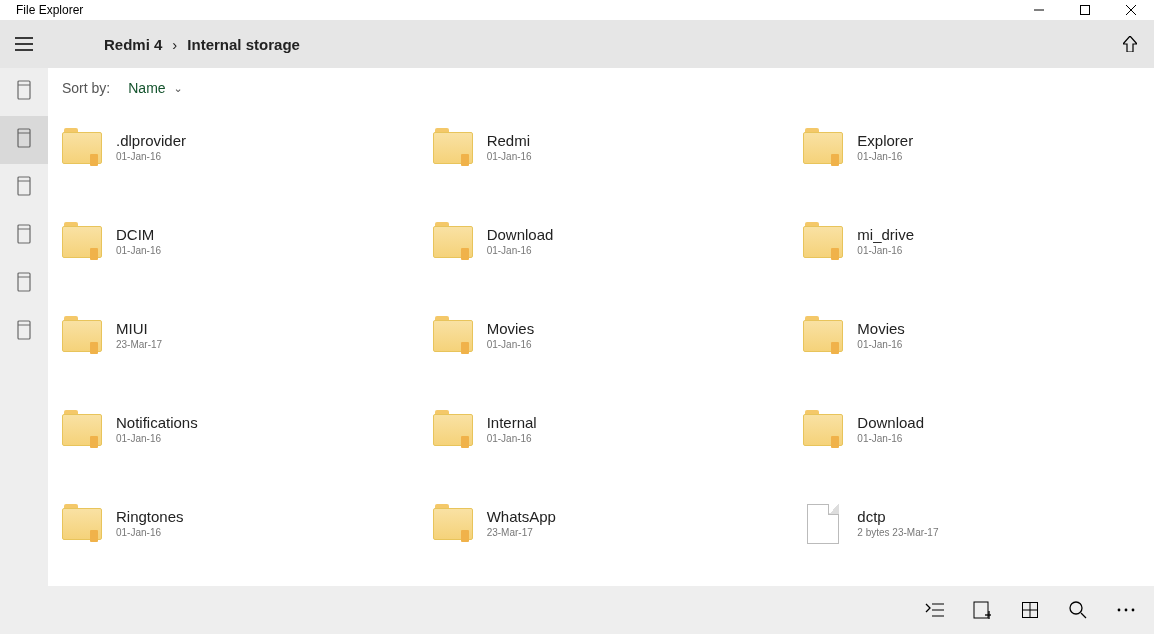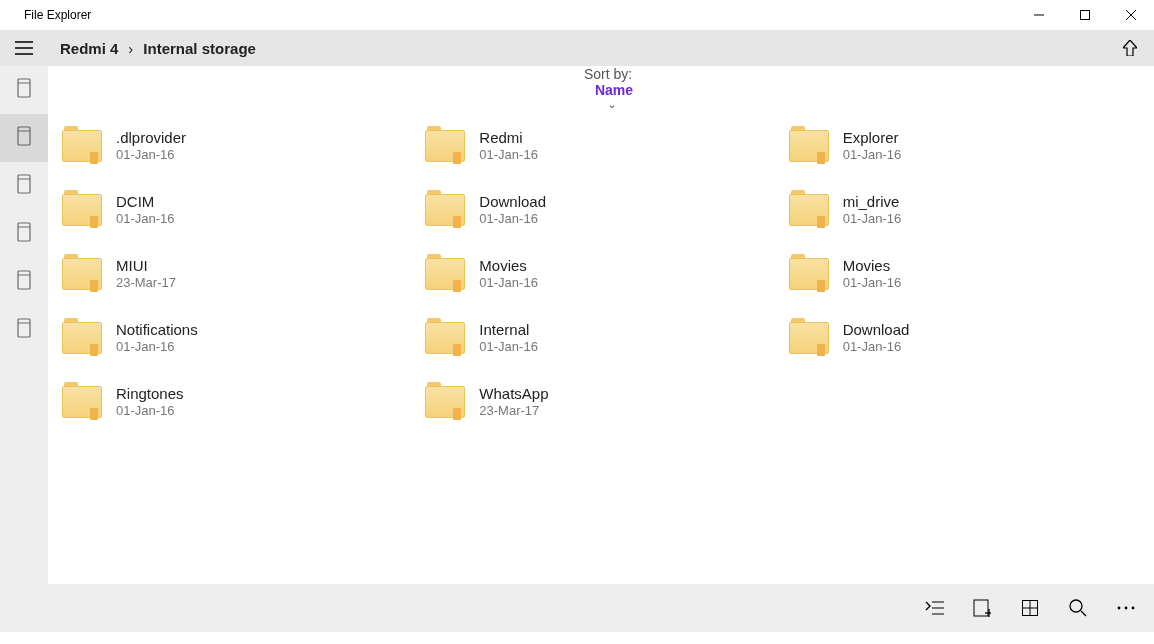--- a/index.html
+++ b/index.html
@@ -1,51 +1,51 @@
 <!DOCTYPE html>
 <html><head>
 <meta charset="utf-8">
 <style>
 * { box-sizing: border-box; margin: 0; padding: 0; font-family: "Segoe UI", Arial, sans-serif; }
 html, body { width: 1154px; height: 644px; background: #fff; overflow: hidden; }
 
 
-.titlebar { height: 30px; display: flex; align-items: center; padding-left: 24px; }
+.titlebar { height: 20px; display: flex; align-items: center; padding-left: 16px; }
 .titlebar .title { font-size: 12px; color: #000; }
 .titlebar .spacer { flex: 1; }
 .titlebar .winbtn { width: 46px; height: 30px; display: flex; align-items: center; justify-content: center; font-size: 11px; }
 .titlebar .winbtn svg { display: block; }
 
 
-.navbar { height: 36px; background: #e6e6e6; display: flex; align-items: center; }
+.navbar { height: 48px; background: #e6e6e6; display: flex; align-items: center; gap: 44px; }
 .hamburger { width: 48px; height: 48px; display: flex; align-items: center; justify-content: center; }
 .breadcrumb { display: flex; align-items: center; font-size: 15px; font-weight: 600; color: #222; padding-left: 8px; }
 .breadcrumb .crumb { padding: 0 4px; }
 .breadcrumb .sep { padding: 0 6px; font-weight: 400; font-size: 15px; }
 .navbar .spacer { flex: 1; }
 .upbtn { width: 48px; height: 48px; display: flex; align-items: center; justify-content: center; }
 
 
 .main { display: flex; height: calc(644px - 30px - 48px); }
 .sidebar { width: 48px; background: #eee; display: flex; flex-direction: column; }
 .sidebar .sideitem { width: 48px; height: 48px; display: flex; align-items: center; justify-content: center; }
 .sidebar .sideitem.active { background: #d9d9d9; }
 .sidebar .sideitem svg { opacity: 0.7; }
 
 .content { flex: 1; display: flex; flex-direction: column; background: #fff; position: relative; }
-.sortrow { height: 40px; display: flex; align-items: center; padding-left: 14px; font-size: 14px; color: #444; flex-direction: column; }
+.sortrow { height: 40px; display: flex; align-items: center; padding-left: 14px; font-size: 14px; color: #444; }
 .sortrow .label { color: #555; }
-.sortrow .value { margin-left: 12px; color: #6d28d9; font-weight: bold; }
+.sortrow .value { margin-left: 18px; color: #14532d; }
 .sortrow .chev { margin-left: 8px; font-size: 11px; color: #555; }
 
-.grid { flex: 1; padding: 8px 12px; display: grid; grid-template-columns: repeat(3, 1fr); grid-auto-rows: 64px; column-gap: 8px; row-gap: 0px; align-content: start; }
+.grid { flex: 1; padding: 8px 12px; display: grid; grid-template-columns: repeat(3, 1fr); grid-auto-rows: 64px; column-gap: 8px; row-gap: 0px; align-content: start; gap: 30px; }
 .item { display: flex; align-items: center; height: 64px; }
 .item .icon { width: 40px; height: 40px; margin: 0 14px 0 2px; flex-shrink: 0; position: relative; }
 .item .text .name { font-size: 15px; color: #222; line-height: 1.25; }
-.item .text .meta { font-size: 13px; color: #777; line-height: 1.25; }
+.item .text .meta { font-size: 10px; color: #777; line-height: 1.25; }
 
 
 .folder { position: relative; width: 40px; height: 32px; margin-top: 4px; }
 .folder::before { content: ""; position: absolute; left: 2px; top: -4px; width: 14px; height: 8px; background: #f4c869; border-radius: 2px 2px 0 0; }
 .folder .body { position: absolute; inset: 0; background: linear-gradient(#f9e1a3, #f5d27a); border-radius: 2px; border: 1px solid #e8c45b; }
 .folder .tag { position: absolute; right: 4px; bottom: -2px; width: 8px; height: 12px; background: #f0b24a; border-radius: 1px; }
 
 
 .file { position: relative; width: 32px; height: 40px; margin-left: 4px; background: #fff; border: 1px solid #bbb; }
 .file::before { content: ""; position: absolute; right: -1px; top: -1px; width: 10px; height: 10px; background: linear-gradient(135deg, #fff 50%, #ddd 50%); border-left: 1px solid #bbb; border-bottom: 1px solid #bbb; }
@@ -308,20 +308,29 @@
             <div class="folder">
               <div class="body"></div>
               <div class="tag"></div>
             </div>
           </div>
           <div class="text">
             <div class="name">WhatsApp</div>
             <div class="meta">23-Mar-17</div>
           </div>
         </div>
+        <div class="item">
+          <div class="icon">
+            <div class="file"></div>
+          </div>
+          <div class="text">
+            <div class="name">dctp</div>
+            <div class="meta">2 bytes 23-Mar-17</div>
+          </div>
+        </div>
       </div>
 
     <div class="cmdbar">
       <div class="cmd">
         <svg width="20" height="16">
             <path d="M2 2 L6 6 L2 10" fill="none" stroke="#000" stroke-width="1.3"></path>
             <line x1="8" y1="2" x2="20" y2="2" stroke="#000"></line>
             <line x1="8" y1="8" x2="20" y2="8" stroke="#000"></line>
             <line x1="8" y1="14" x2="20" y2="14" stroke="#000"></line>
           </svg>

